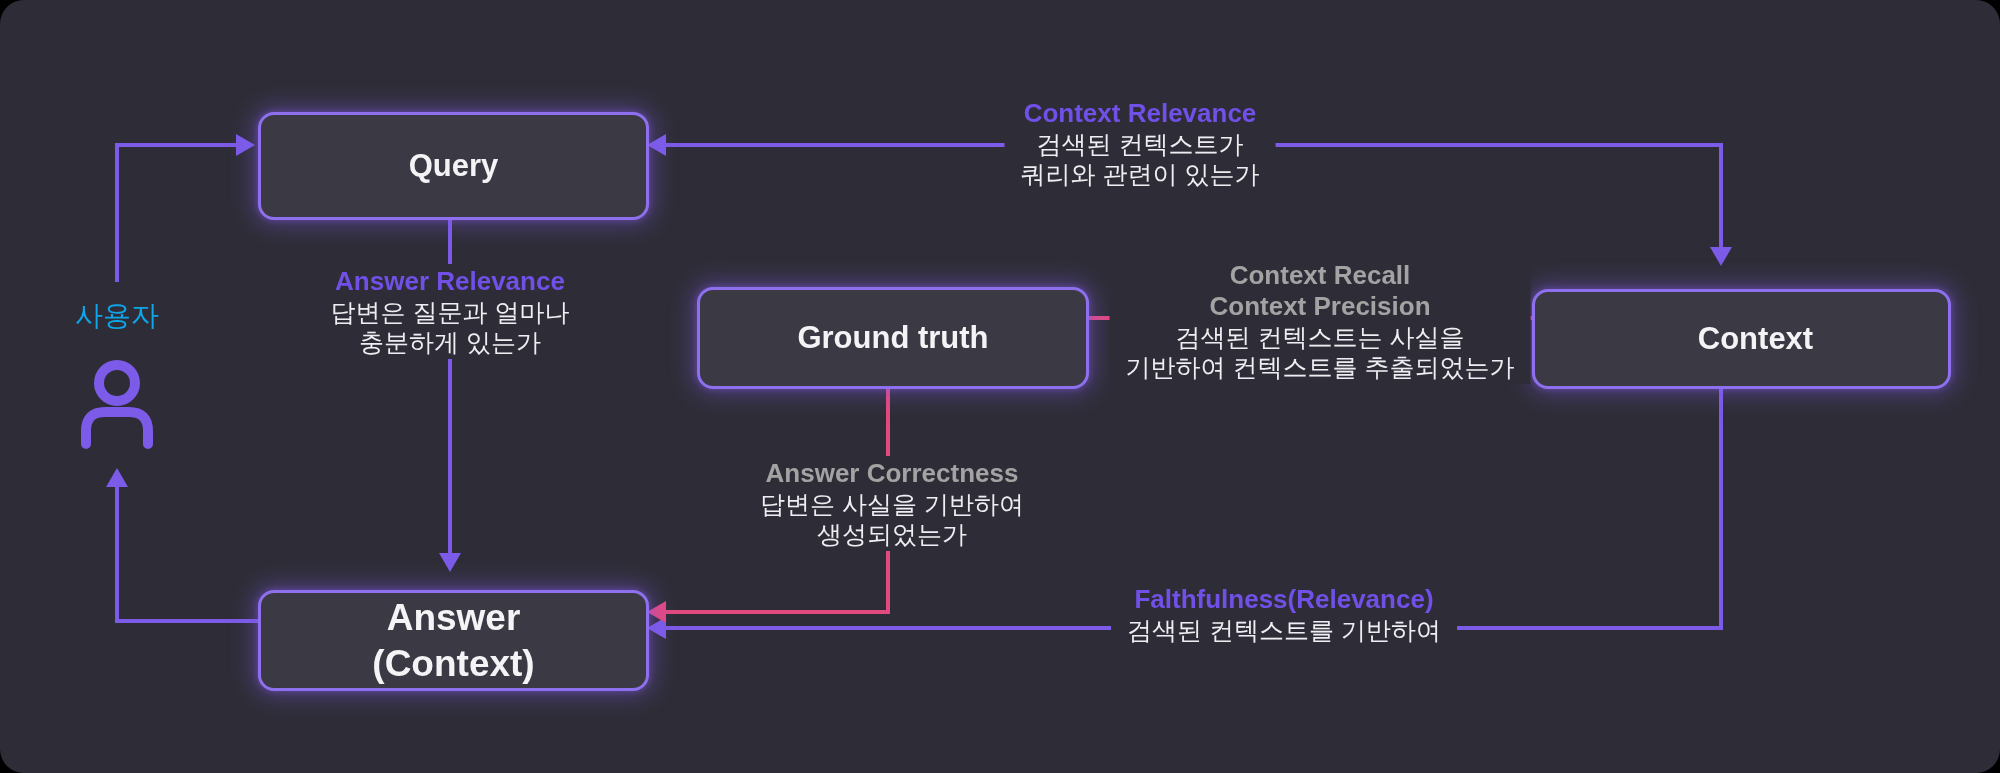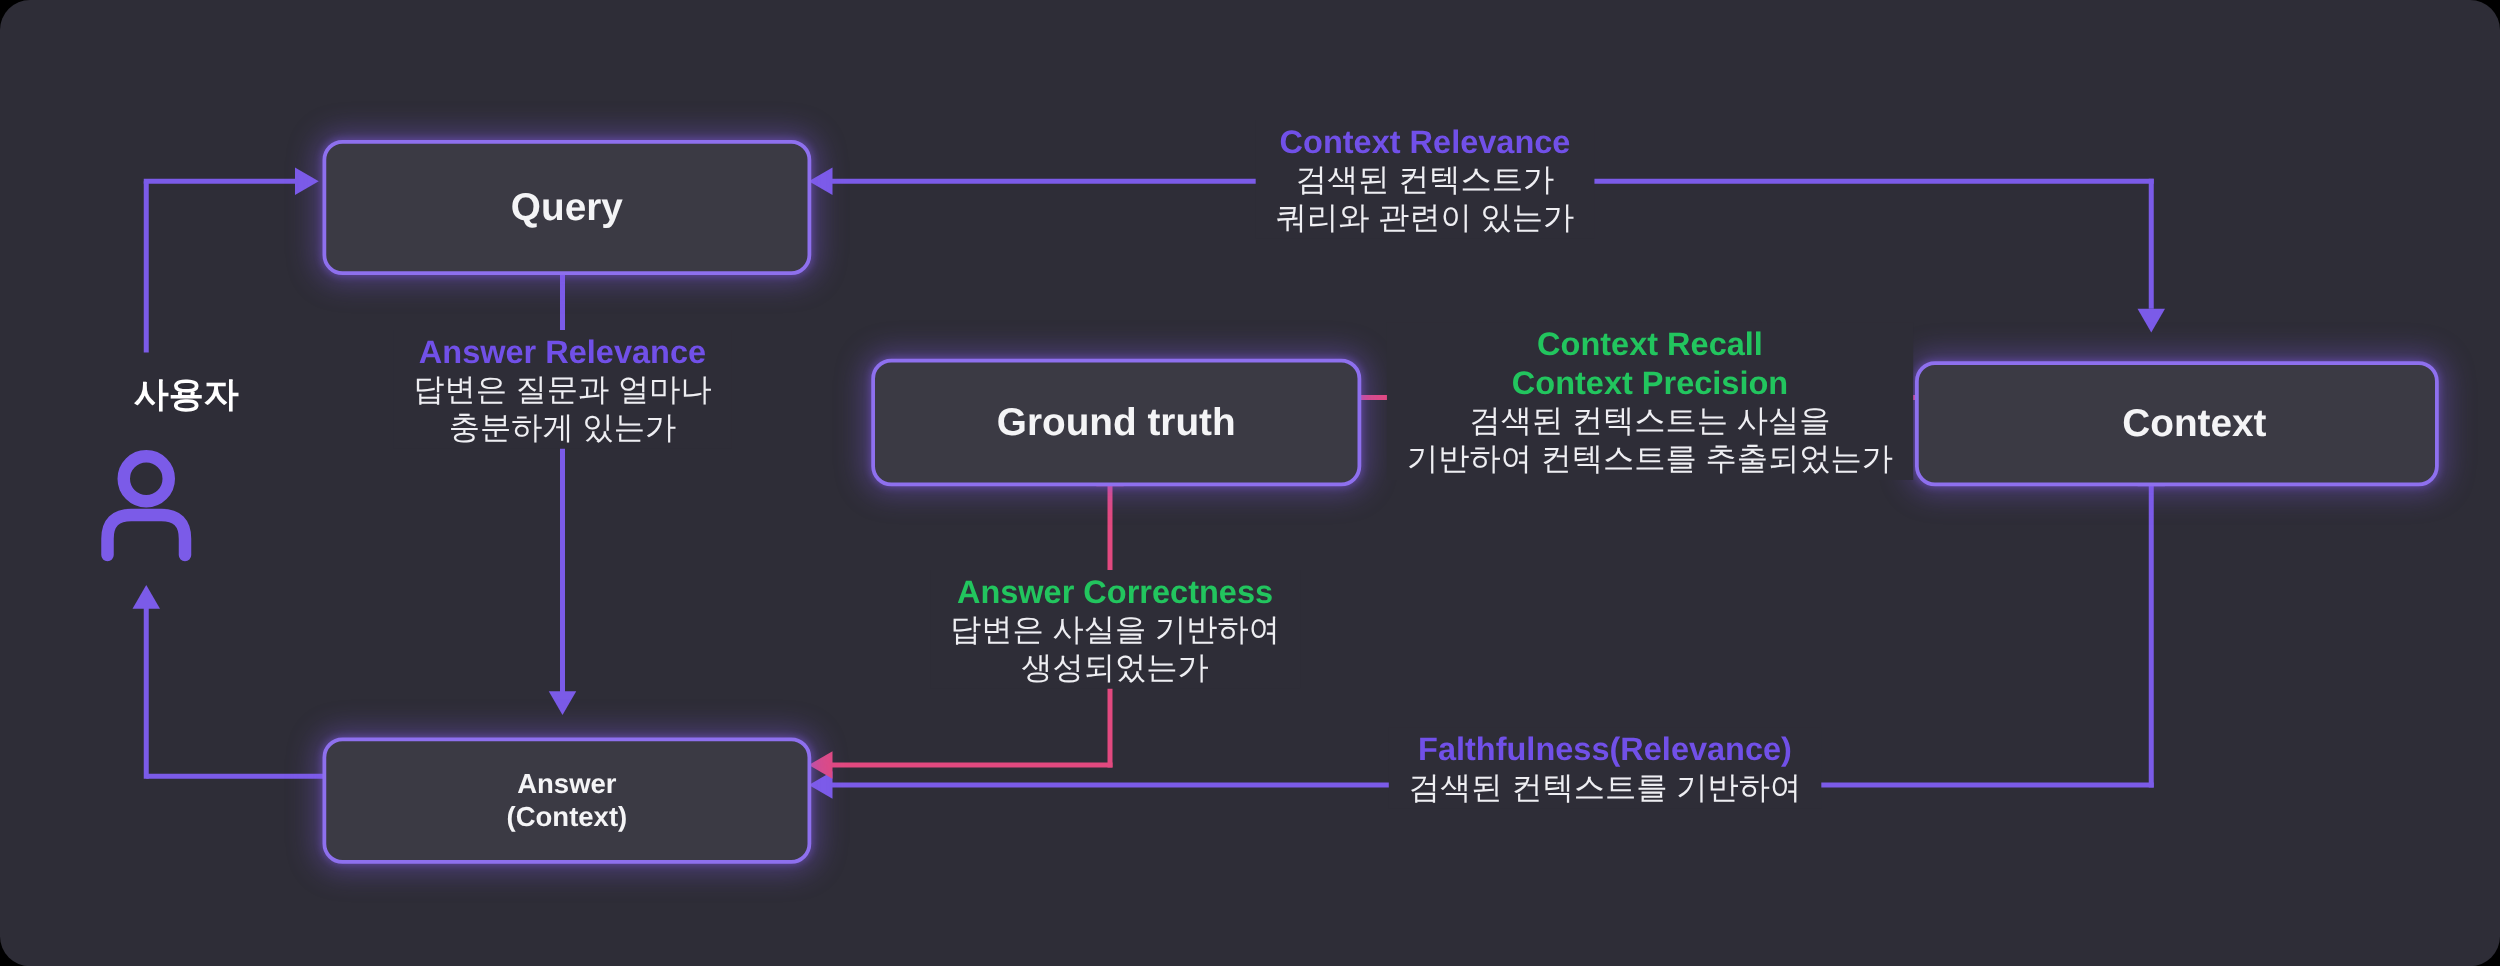--- a/index.html
+++ b/index.html
@@ -11,48 +11,48 @@
   
   .node{
     position:absolute;background:#3b3a44;border:3px solid #8e70ee;border-radius:16px;
     box-shadow:0 0 22px 6px rgba(134,94,240,.35),0 0 6px 1px rgba(134,94,240,.35);
     display:flex;align-items:center;justify-content:center;flex-direction:column;
     color:#f4f4f6;font-weight:bold;font-size:31px;text-align:center;line-height:1.22;margin-top:17px;
   }
   #node-query{left:258px;top:95px;width:385px;height:102px;}
   #node-ground-truth{left:697px;top:270px;width:386px;height:96px;}
   #node-context{left:1532px;top:272px;width:385px;height:94px;padding-left:28px;}
-  #node-answer{left:258px;top:573px;width:385px;height:95px;font-size:22px;}
+  #node-answer{left:258px;top:573px;width:385px;height:95px;font-size:37px;}
   
   .line{position:absolute;background:#7b5be8;}
   .line.pink{background:#e2497f;}
   .arrow{position:absolute;width:0;height:0;}
   .arrow.right{border-top:11px solid transparent;border-bottom:11px solid transparent;border-left:19px solid #7b5be8;}
   .arrow.left {border-top:11px solid transparent;border-bottom:11px solid transparent;border-right:19px solid #7b5be8;}
   .arrow.up   {border-left:11px solid transparent;border-right:11px solid transparent;border-bottom:19px solid #7b5be8;}
   .arrow.down {border-left:11px solid transparent;border-right:11px solid transparent;border-top:19px solid #7b5be8;}
   .arrow.left.pink{border-right-color:#e2497f;}
   .arrow.up.pink{border-bottom-color:#e2497f;}
   
   .edge-label{
     position:absolute;transform:translateX(-50%);background:#2e2d37;
     text-align:center;padding:2px 16px;line-height:1.2;font-size:25px;color:#eeeef2;
   }
   .edge-label .title{font-weight:bold;font-size:26px;display:block;}
   .title.purple{color:#7150e8;}
-  .title.pink{color:#22c55e;}
+  .title.pink{color:#a3a3a3;}
   #label-context-relevance{left:1140px;top:96px;}
   #label-answer-relevance{left:450px;top:264px;}
   #label-context-recall{left:1320px;top:258px;}
   #label-answer-correctness{left:892px;top:456px;}
   #label-faithfulness{left:1284px;top:582px;}
   
   #user-label{
     position:absolute;left:117px;top:297px;transform:translateX(-50%);
-    color:#ffffff;font-weight:bold;font-size:28px;margin-left:32px;
+    color:#0ea5e9;font-weight:normal;font-size:28px;
   }
   #person-icon{position:absolute;left:77px;top:358px;}
 </style>
 </head>
 <body>
 
 <div class="canvas">
 
   <div class="line" style="left:115px;top:145px;width:4px;height:137px;"></div>
   <div class="line" style="left:115px;top:143px;width:122px;height:4px;"></div>

